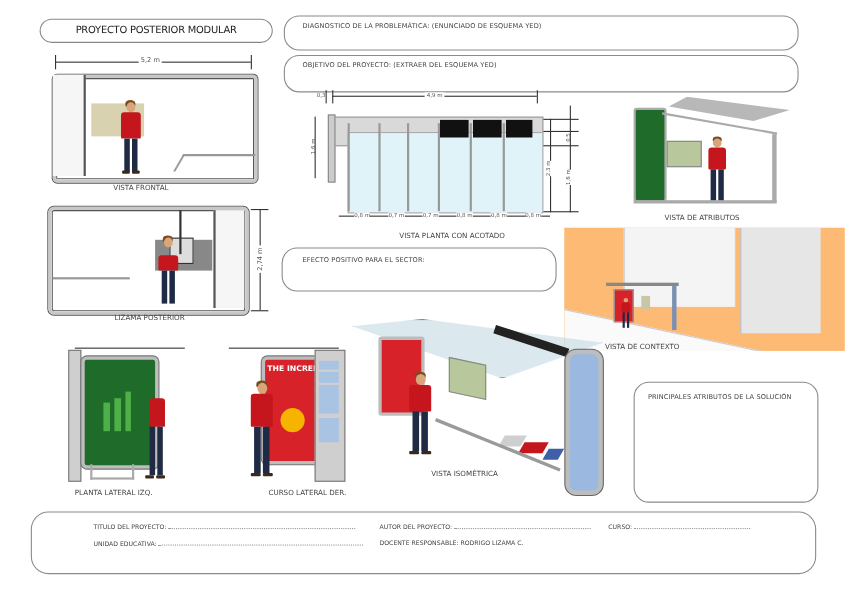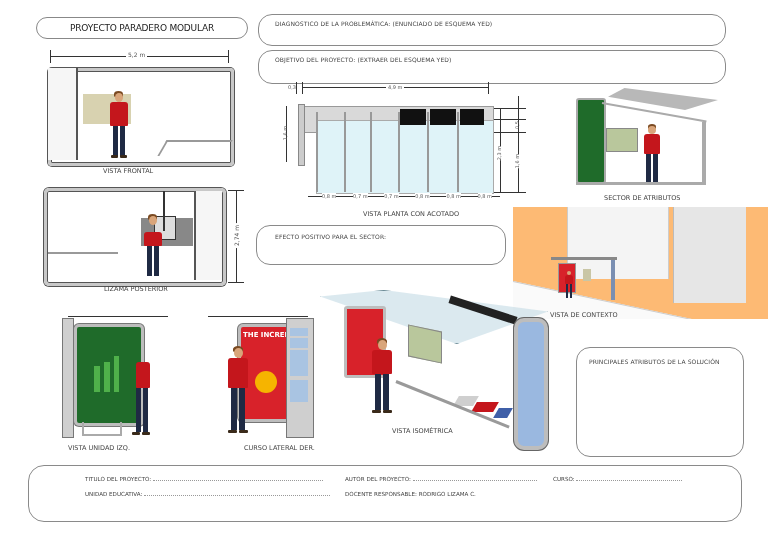--- a/index.html
+++ b/index.html
@@ -16,21 +16,21 @@
   .person{position:absolute;}
   .person .head{position:absolute;background:#d9a57a;border-radius:50%;}
   .person .hair{position:absolute;background:#7a4a22;border-radius:50% 50% 20% 20%;}
   .person .shirt{position:absolute;background:#c4161c;border-radius:3px 3px 1px 1px;}
   .person .leg{position:absolute;background:#1f2a44;}
   .person .shoe{position:absolute;background:#3a2a1a;border-radius:1px;}
 </style>
 </head>
 <body>
 
-<div class="title-pill">PROYECTO PARADERO MODULAR</div>
+<div class="title-pill">PROYECTO POSTERIOR MODULAR</div>
 
 <div class="box" style="left:258px;top:14px;width:466px;height:30px;">
   <span class="boxlabel" style="left:16px;top:5px;">DIAGNOSTICO DE LA PROBLEMÁTICA: (ENUNCIADO DE ESQUEMA YED)</span>
 </div>
 
 <div class="box" style="left:258px;top:50px;width:466px;height:32px;">
   <span class="boxlabel" style="left:16px;top:5px;">OBJETIVO DEL PROYECTO: (EXTRAER DEL ESQUEMA YED)</span>
 </div>
 
 <div class="abs" style="left:44px;top:48px;width:190px;height:130px;">
@@ -136,21 +136,21 @@
   <div class="abs" style="left:4px;top:94px;width:130px;height:3px;background:#aaa;"></div>
   <div class="abs" style="left:130px;top:34px;width:4px;height:62px;background:#aaa;"></div>
   <div class="person" style="left:70px;top:36px;width:20px;height:62px;">
     <div class="hair" style="left:6px;top:0;width:8px;height:5px;"></div>
     <div class="head" style="left:6px;top:2px;width:8px;height:8px;"></div>
     <div class="shirt" style="left:2px;top:10px;width:16px;height:20px;"></div>
     <div class="leg" style="left:4px;top:30px;width:5px;height:28px;"></div>
     <div class="leg" style="left:11px;top:30px;width:5px;height:28px;"></div>
   </div>
 </div>
-<span class="caption" style="left:604px;top:194px;">SECTOR DE ATRIBUTOS</span>
+<span class="caption" style="left:604px;top:194px;">VISTA DE ATRIBUTOS</span>
 
 <div class="box" style="left:256px;top:225px;width:248px;height:38px;">
   <span class="boxlabel" style="left:18px;top:7px;">EFECTO POSITIVO PARA EL SECTOR:</span>
 </div>
 
 <div class="abs" style="left:513px;top:207px;width:279px;height:112px;background:#fdba74;overflow:hidden;">
   <div class="abs" style="left:54px;top:0;width:100px;height:72px;background:#f4f4f4;border-left:1px solid #ccc;border-right:1px solid #ccc;"></div>
   <div class="abs" style="left:160px;top:0;width:72px;height:96px;background:#e6e6e6;border-left:1px solid #bbb;"></div>
   <div class="abs" style="left:0;top:74px;width:240px;height:40px;background:#fafafa;border-top:1px solid #ccc;transform:skewY(12deg);transform-origin:left;"></div>
   <div class="abs" style="left:38px;top:50px;width:66px;height:3px;background:#888;"></div>
@@ -179,21 +179,21 @@
   <div class="abs" style="left:54px;top:40px;width:5px;height:36px;background:#4fb04a;"></div>
   <div class="abs" style="left:22px;top:106px;width:36px;height:12px;border:2px solid #aaa;border-top:none;"></div>
   <div class="person" style="left:68px;top:46px;width:22px;height:76px;">
     <div class="shirt" style="left:8px;top:0;width:14px;height:26px;"></div>
     <div class="leg" style="left:8px;top:26px;width:5px;height:44px;"></div>
     <div class="leg" style="left:15px;top:26px;width:5px;height:44px;"></div>
     <div class="shoe" style="left:4px;top:70px;width:8px;height:3px;"></div>
     <div class="shoe" style="left:14px;top:70px;width:8px;height:3px;"></div>
   </div>
 </div>
-<span class="caption" style="left:68px;top:444px;">VISTA UNIDAD IZQ.</span>
+<span class="caption" style="left:68px;top:444px;">PLANTA LATERAL IZQ.</span>
 
 <div class="abs" style="left:208px;top:316px;width:110px;height:122px;">
   <div class="abs" style="left:0;top:0;width:100px;height:1px;background:#333;"></div>
   <div class="abs" style="left:30px;top:8px;width:50px;height:92px;border:3px solid #bdbdbd;border-radius:5px;background:#d8222a;box-shadow:0 0 0 1px #777;overflow:hidden;">
     <span style="position:absolute;left:2px;top:4px;font-size:7px;font-weight:bold;color:#fff;white-space:nowrap;">THE INCREDI</span>
     <div style="position:absolute;left:14px;top:44px;width:22px;height:22px;border-radius:50%;background:#f6b400;"></div>
   </div>
   <div class="abs" style="left:78px;top:2px;width:26px;height:118px;background:#cfcfcf;border:1px solid #777;"></div>
   <div class="abs" style="left:82px;top:12px;width:18px;height:8px;background:#a9c4e2;"></div>
   <div class="abs" style="left:82px;top:22px;width:18px;height:10px;background:#a9c4e2;"></div>

